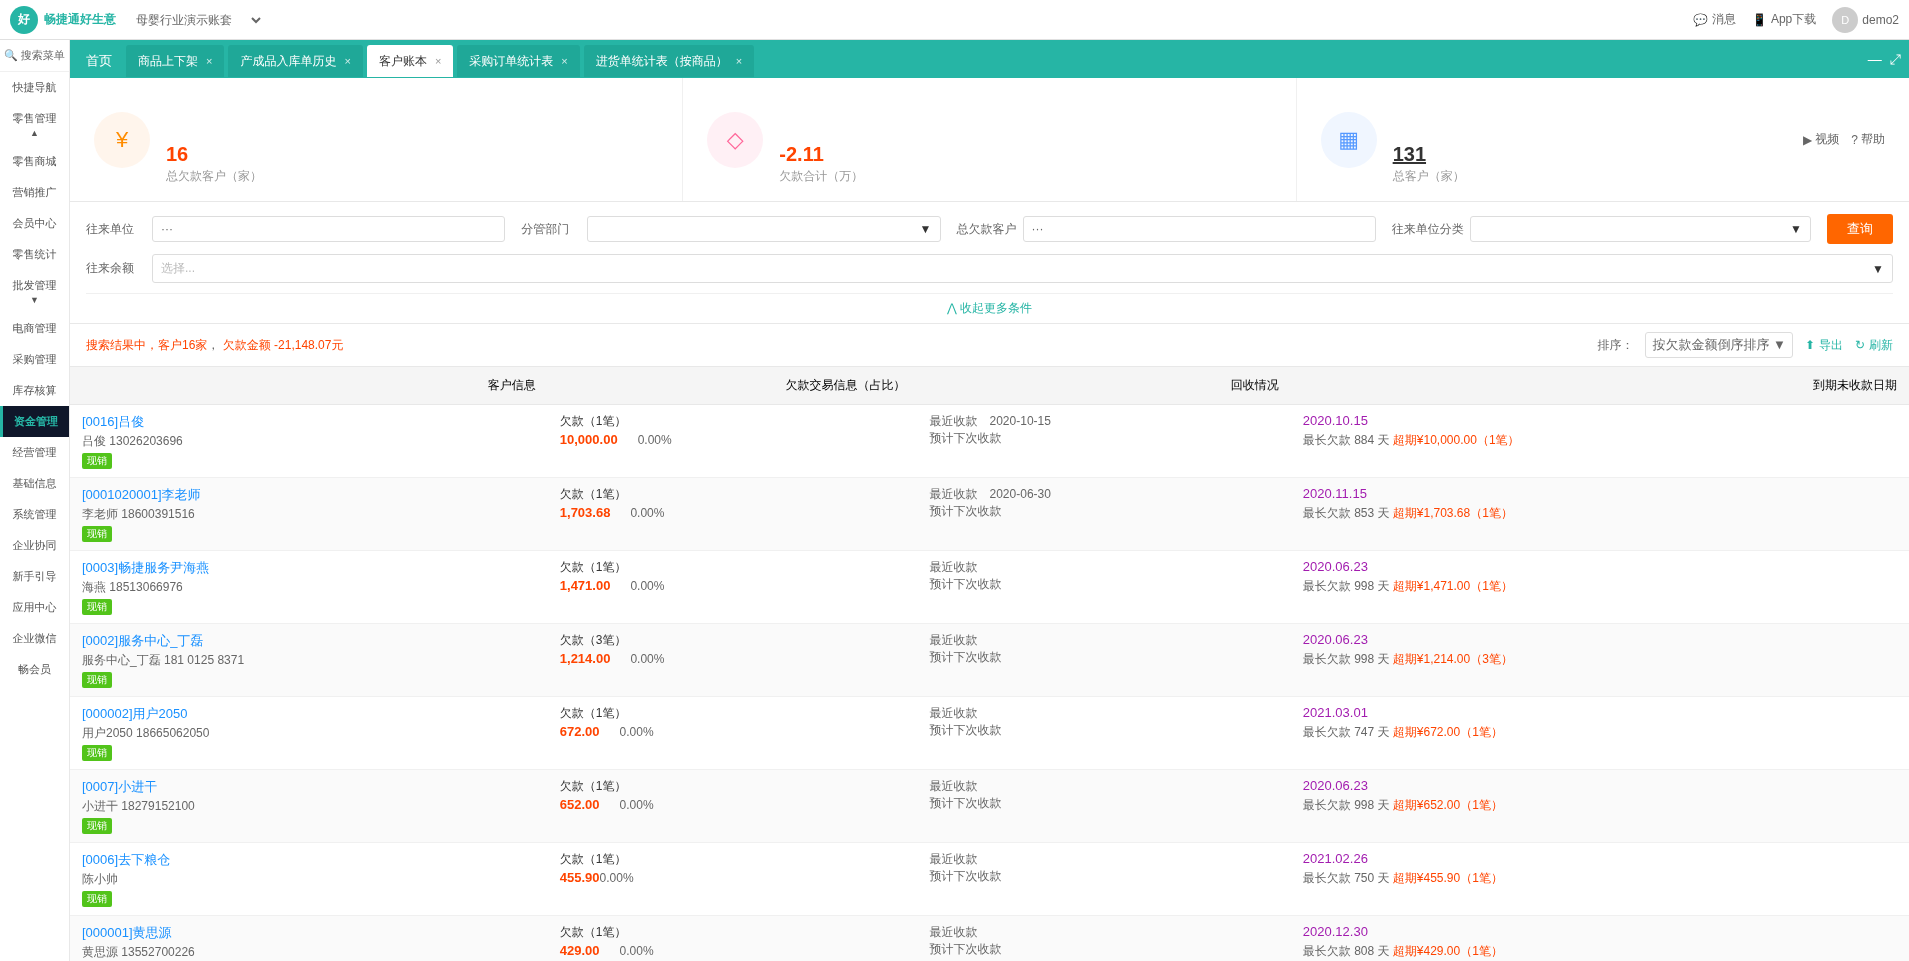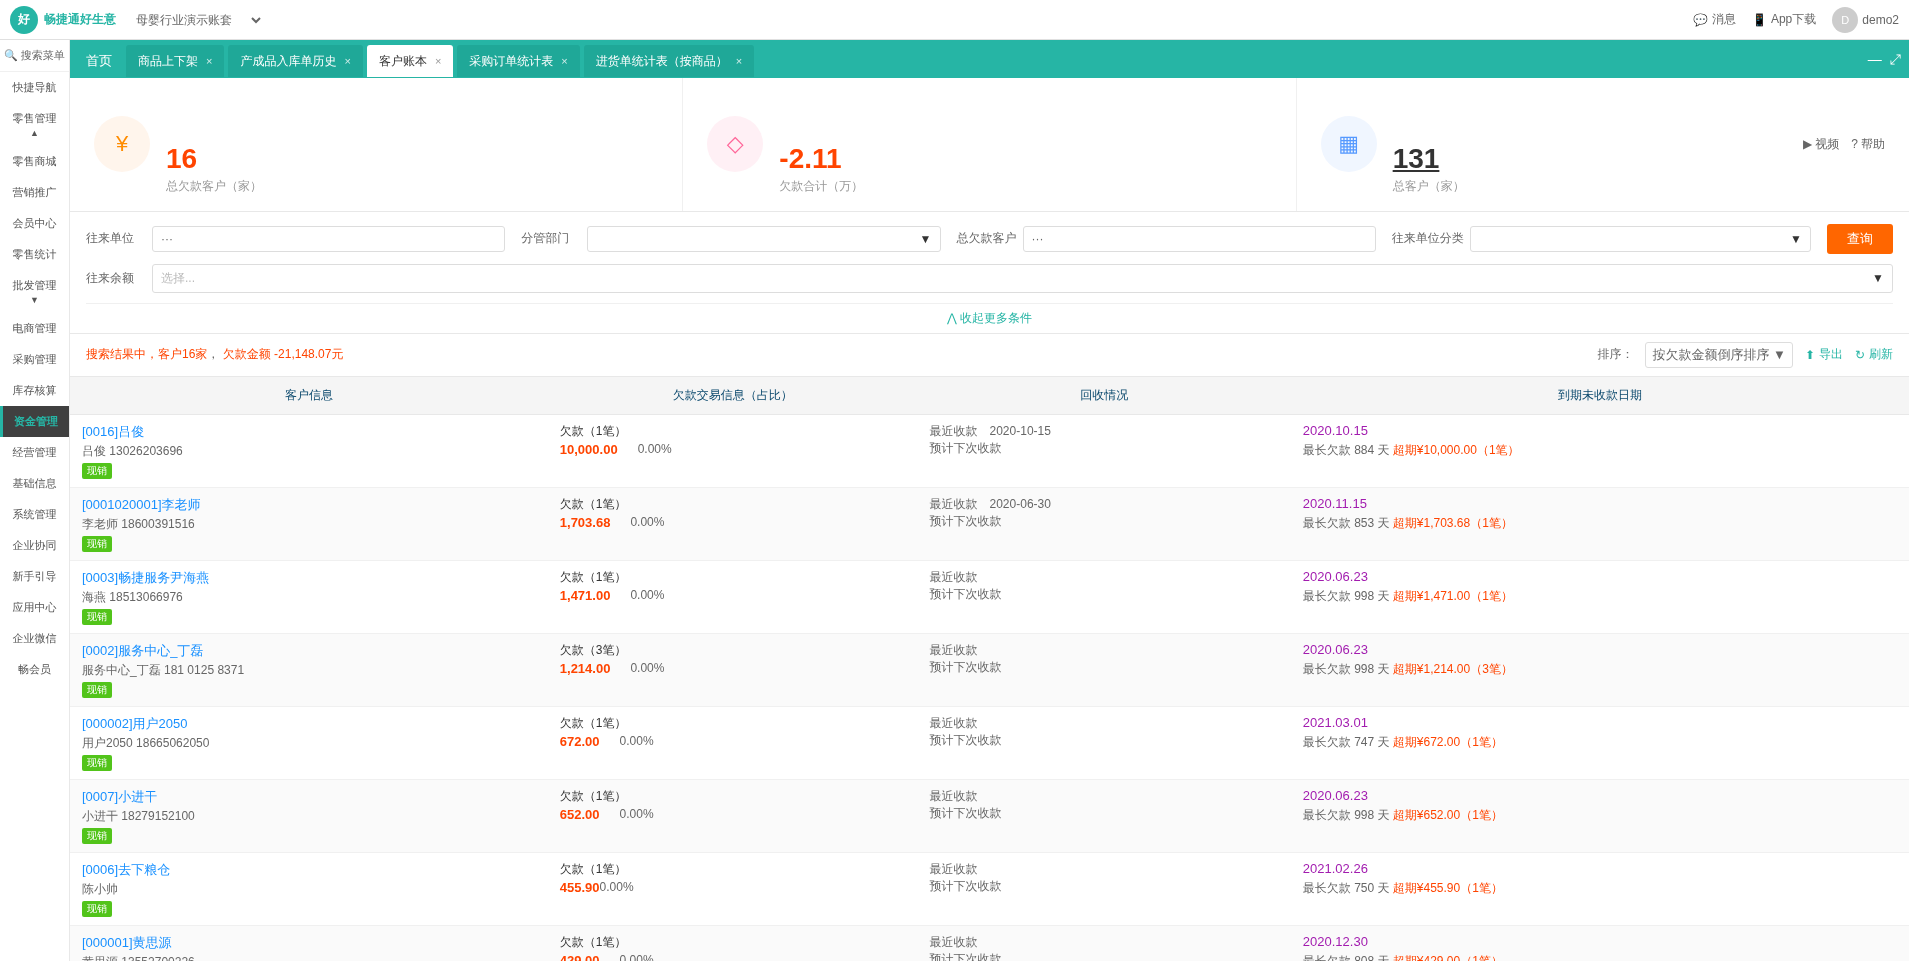--- a/index.html
+++ b/index.html
@@ -19,42 +19,42 @@
     .logo-icon { width: 28px; height: 28px; background: #26b5a5; border-radius: 50%; display: flex; align-items: center; justify-content: center; color: white; font-size: 12px; font-weight: bold; }
     .logo-text { font-size: 12px; color: #26b5a5; font-weight: bold; }
     .company-select { margin-left: 10px; font-size: 12px; color: #666; border: none; background: transparent; cursor: pointer; padding: 2px 16px 2px 6px; }
     .top-right { margin-left: auto; display: flex; align-items: center; gap: 16px; }
     .top-btn { display: flex; align-items: center; gap: 4px; font-size: 12px; color: #666; cursor: pointer; }
     .avatar { width: 26px; height: 26px; border-radius: 50%; background: #ccc; display: flex; align-items: center; justify-content: center; font-size: 11px; color: #fff; }
 
     
     .search-menu { padding: 8px 4px; text-align: center; font-size: 11px; color: #666; cursor: pointer; border-bottom: 1px solid #f0f0f0; }
     .sidebar-item { padding: 8px 4px; text-align: center; font-size: 11px; color: #555; cursor: pointer; position: relative; }
-    .sidebar-item.active { background: #404040; color: #26b5a5; border-left: 3px solid #26b5a5; font-weight: bold; }
+    .sidebar-item.active { background: #0f172a; color: #26b5a5; border-left: 3px solid #26b5a5; font-weight: bold; }
     .sidebar-item .arrow { font-size: 9px; }
 
     
     .tab { display: flex; align-items: center; gap: 4px; padding: 0 12px; height: 32px; background: #1fa898; color: white; font-size: 12px; cursor: pointer; border-radius: 3px 3px 0 0; margin: 4px 2px 0; white-space: nowrap; }
     .tab.active { background: #fff; color: #333; }
     .tab .close-x { color: rgba(255,255,255,0.8); font-size: 11px; margin-left: 4px; }
     .tab.active .close-x { color: #999; }
     .tab:first-child { background: transparent; color: white; padding: 0 8px; font-size: 12px; }
     .tab-spacer { flex: 1; }
     .tab-ctrl { display: flex; gap: 8px; padding-right: 4px; color: white; font-size: 14px; cursor: pointer; }
 
     
     .summary-bar { display: flex; background: #fff; border-bottom: 1px solid #e8e8e8; }
     .summary-card { flex: 1; display: flex; align-items: center; gap: 16px; padding: 16px 24px; border-right: 1px solid #f0f0f0; }
     .summary-card:last-child { border-right: none; }
     .card-icon { width: 56px; height: 56px; border-radius: 50%; display: flex; align-items: center; justify-content: center; font-size: 22px; }
     .icon-orange { background: #fff5ec; color: #ff8c00; }
     .icon-pink { background: #fff0f5; color: #ff6699; }
     .icon-blue { background: #f0f6ff; color: #5599ff; }
     .card-info { display: flex; flex-direction: column; }
-    .card-number { font-size: 28px; font-weight: bold; line-height: 1.2; margin-top: 48px; }
+    .card-number { font-size: 20px; font-weight: bold; line-height: 1.2; margin-top: 48px; }
     .card-number.orange { color: #ff4400; }
     .card-number.negative { color: #ff4400; }
     .card-number.black { color: #333; font-weight: 900; text-decoration: underline; }
     .card-label { font-size: 12px; color: #999; margin-top: 2px; }
     .card-actions { margin-left: auto; display: flex; gap: 12px; font-size: 12px; color: #666; }
 
     
     .filter-area { background: #fff; padding: 12px 16px 0; border-bottom: 1px solid #e8e8e8; }
     .filter-row { display: flex; gap: 16px; margin-bottom: 10px; align-items: center; }
     .filter-item { display: flex; align-items: center; gap: 6px; flex: 1; }
@@ -68,21 +68,21 @@
     .results-bar { background: #fff; padding: 8px 16px; display: flex; align-items: center; justify-content: space-between; border-bottom: 1px solid #e8e8e8; font-size: 12px; }
     .results-info { color: #666; }
     .results-info span { color: #ff4400; }
     .results-right { display: flex; align-items: center; gap: 12px; color: #666; }
     .sort-select { border: 1px solid #ddd; border-radius: 3px; padding: 3px 6px; font-size: 13px; cursor: pointer; }
     .action-btn { display: flex; align-items: center; gap: 4px; cursor: pointer; color: #26b5a5; }
 
     
     .data-table { background: #fff; width: 100%; border-collapse: collapse; }
     .data-table thead tr { background: #f5f5f5; }
-    .data-table th { padding: 10px 12px; font-size: 12px; color: #0c4a6e; font-weight: normal; text-align: center; border-bottom: 1px solid #e8e8e8; }
+    .data-table th { padding: 10px 12px; font-size: 12px; color: #000000; font-weight: normal; text-align: right; border-bottom: 1px solid #e8e8e8; }
     .data-table td { padding: 8px 12px; font-size: 12px; border-bottom: 1px solid #f0f0f0; vertical-align: top; }
     .customer-name { color: #1890ff; cursor: pointer; font-size: 13px; }
     .customer-sub { color: #666; font-size: 12px; margin-top: 2px; }
     .tag { display: inline-block; background: #52c41a; color: white; font-size: 10px; padding: 1px 5px; border-radius: 2px; margin-top: 3px; }
     .debt-count { font-size: 12px; color: #333; margin-bottom: 2px; }
     .debt-amount { color: #ff4400; font-size: 13px; font-weight: bold; }
     .debt-percent { color: #666; font-size: 12px; margin-left: 30px; }
     .recovery-date { font-size: 12px; color: #666; }
     .due-date { font-size: 13px; color: #a21caf; margin-bottom: 4px; }
     .overdue-info { font-size: 12px; color: #666; }

